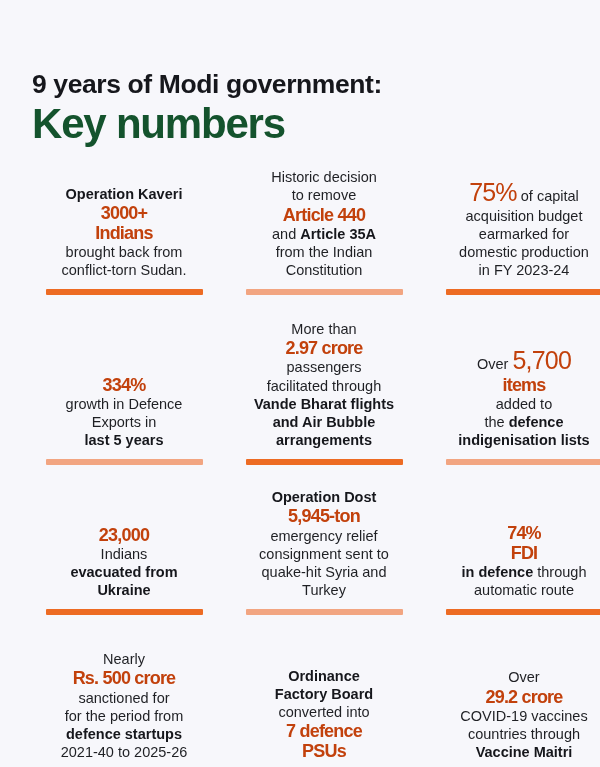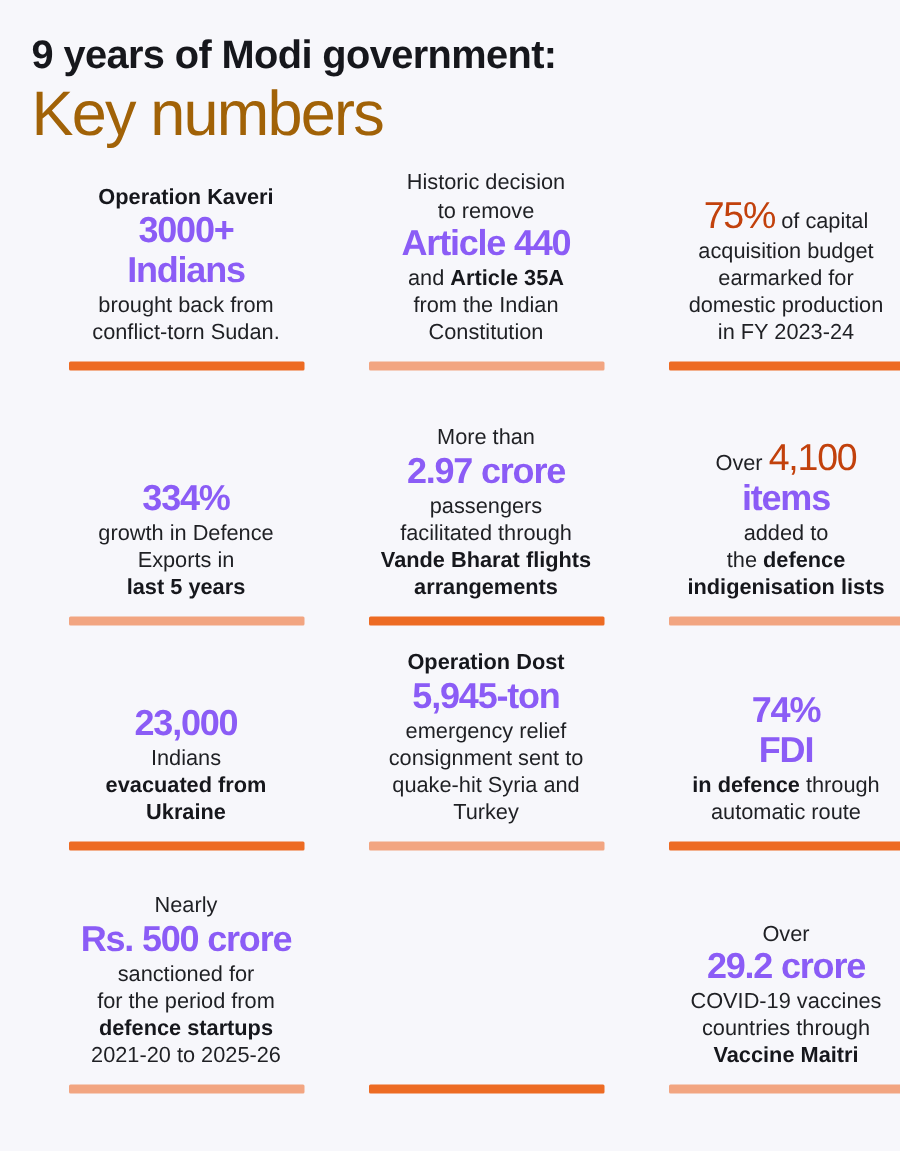--- a/index.html
+++ b/index.html
@@ -18,34 +18,35 @@
   .infographic {
     width: 600px;
     height: 767px;
     box-sizing: border-box;
     background: #f7f7fb;
     position: relative;
   }
 
   
   .header {
-    padding: 22px 0 4px 21px;
+    padding: 22px 0 4px 32px;
+    margin-top: 48px;
   }
   .header .line1 {
     font-size: 26.5px;
     font-weight: bold;
     color: #16171c;
     letter-spacing: -0.4px;
     line-height: 1.08;
     white-space: nowrap;
   }
   .header .line2 {
     font-size: 42px;
-    font-weight: normal;
-    color: #a16207;
+    font-weight: bold;
+    color: #14532d;
     letter-spacing: -1.2px;
     line-height: 1.12;
     margin-top: 1px;
     white-space: nowrap;
   }
 
   
   .grid {
     display: grid;
     grid-template-columns: repeat(3, 200px);
@@ -83,24 +84,24 @@
     display: inline;
     font-size: 25px;
     font-weight: normal;
     letter-spacing: -0.8px;
     color: #c2410c;
     line-height: 1.1;
   }
 
   .cell .body .bigblock {
     display: block;
-    font-size: 24px;
+    font-size: 18px;
     font-weight: bold;
     letter-spacing: -0.8px;
-    color: #8b5cf6;
+    color: #c2410c;
     line-height: 1.12;
   }
 
   .rule {
     width: 157px;
     height: 6px;
     margin-top: 9px;
     border-radius: 1px;
     flex: none;
   }
@@ -168,27 +169,28 @@
       </div>
       <div class="cell">
         <div class="body">
           <div>More than</div>
           <div>
             <span class="bigblock">2.97 crore</span>
           </div>
           <div>passengers</div>
           <div>facilitated through</div>
           <div><b>Vande Bharat flights</b></div>
+          <div><b>and Air Bubble</b></div>
           <div><b>arrangements</b></div>
         </div>
         <div class="rule orange"></div>
       </div>
       <div class="cell">
         <div class="body">
-          <div>Over <span class="big">4,100</span></div>
+          <div>Over <span class="big">5,700</span></div>
           <div>
             <span class="bigblock">items</span>
           </div>
           <div>added to</div>
           <div>the <b>defence</b></div>
           <div><b>indigenisation lists</b></div>
         </div>
         <div class="rule peach"></div>
       </div>
       <div class="cell">
@@ -230,25 +232,36 @@
       </div>
       <div class="cell">
         <div class="body">
           <div>Nearly</div>
           <div>
             <span class="bigblock">Rs. 500 crore</span>
           </div>
           <div>sanctioned for</div>
           <div>for the period from</div>
           <div><b>defence startups</b></div>
-          <div>2021-20 to 2025-26</div>
-        </div>
-        <div class="rule peach"></div>
-      </div>
-      <div class="cell">
+          <div>2021-40 to 2025-26</div>
+        </div>
+        <div class="rule peach"></div>
+      </div>
+      <div class="cell">
+        <div class="body">
+          <div><b>Ordinance</b></div>
+          <div><b>Factory Board</b></div>
+          <div>converted into</div>
+          <div>
+            <span class="bigblock">7 defence</span>
+          </div>
+          <div>
+            <span class="bigblock">PSUs</span>
+          </div>
+        </div>
         <div class="rule orange"></div>
       </div>
       <div class="cell">
         <div class="body">
           <div>Over</div>
           <div>
             <span class="bigblock">29.2 crore</span>
           </div>
           <div>COVID-19 vaccines</div>
           <div>countries through</div>

